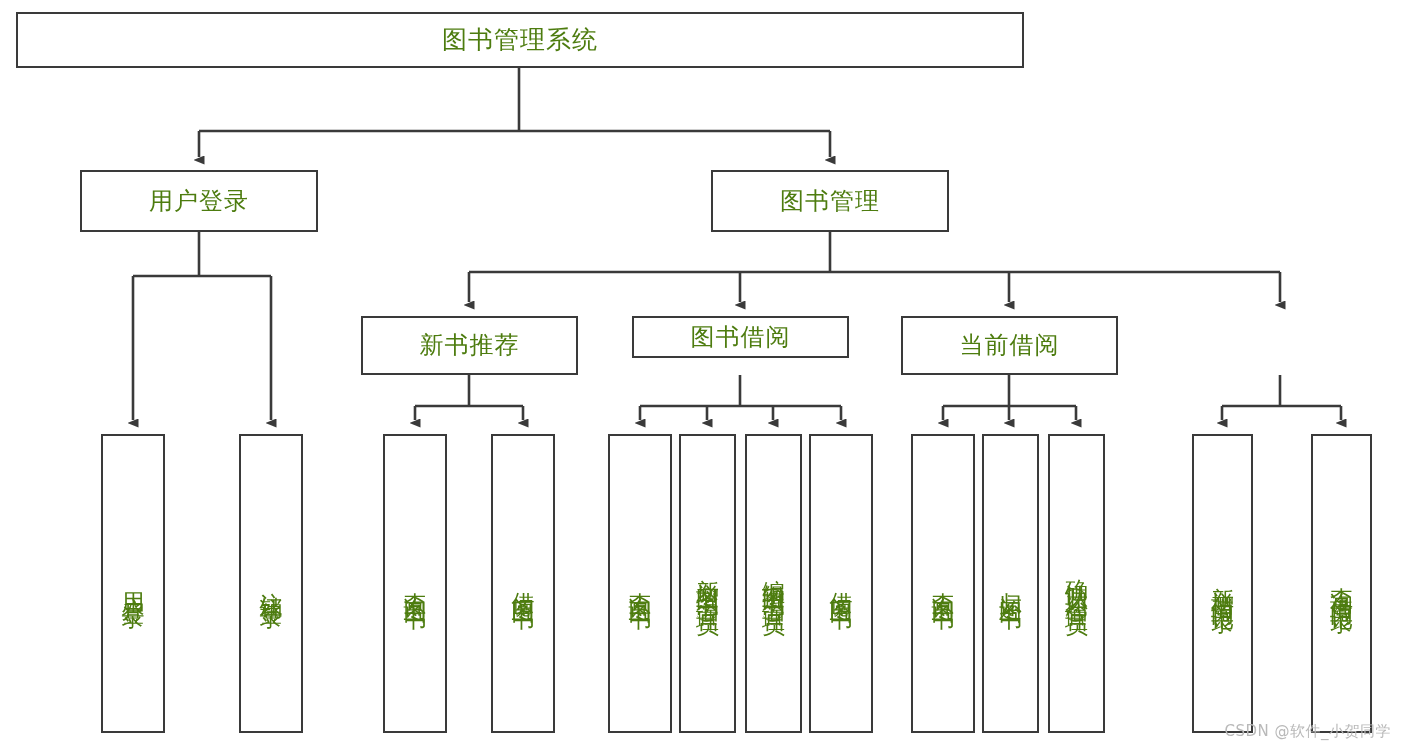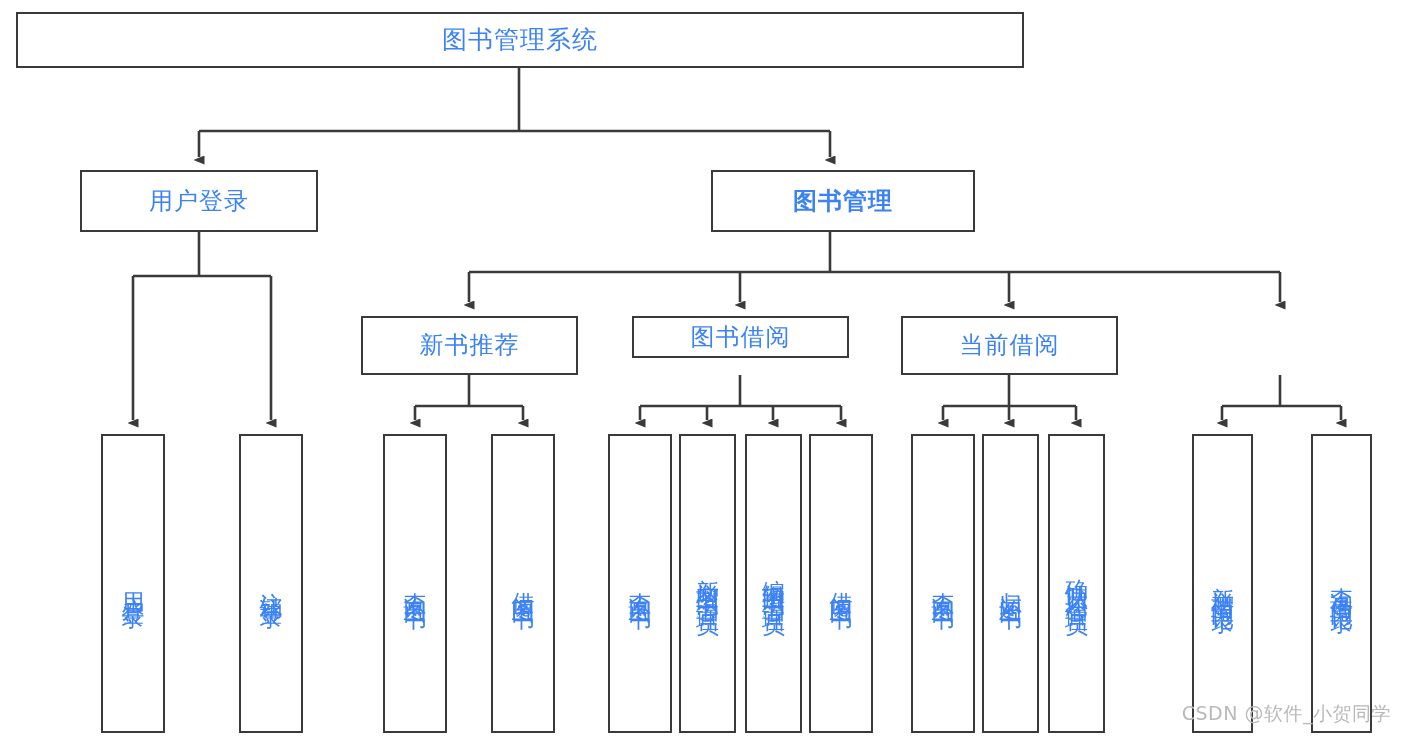--- a/index.html
+++ b/index.html
@@ -26,21 +26,21 @@
     height: 747px;
   }
   .node {
     position: absolute;
     box-sizing: border-box;
     border: 2px solid #3a3a3a;
     background: #ffffff;
     display: flex;
     align-items: center;
     justify-content: center;
-    color: #3b82f6;
+    color: #4d7c0f;
     z-index: 2;
   }
   .node-label {
     display: block;
     line-height: 1.18;
     white-space: nowrap;
   }
   
   .node.horiz .node-label {
     font-size: 24px;
@@ -58,22 +58,22 @@
     writing-mode: vertical-rl;
     text-orientation: upright;
     font-size: 23px;
     letter-spacing: 5px;
     line-height: 1;
     white-space: nowrap;
   }
   .watermark {
     position: absolute;
     right: 14px;
-    bottom: 20px;
-    font-size: 19px;
+    bottom: 6px;
+    font-size: 15px;
     color: #b9b9b9;
     letter-spacing: 0.5px;
     z-index: 5;
     white-space: nowrap;
     font-family: "DejaVu Sans", "Liberation Sans", sans-serif;
   }
 </style>
 </head>
 <body>
 
@@ -129,21 +129,21 @@
     </g>
   </svg>
 
   <div class="node horiz root" style="left:16px; top:12px; width:1008px; height:56px;">
     <span class="node-label">图书管理系统</span>
   </div>
 
   <div class="node horiz" style="left:80px; top:170px; width:238px; height:62px;">
     <span class="node-label">用户登录</span>
   </div>
-  <div class="node horiz" style="left:711px; top:170px; width:264px; height:62px;font-weight:bold;">
+  <div class="node horiz" style="left:711px; top:170px; width:238px; height:62px;">
     <span class="node-label">图书管理</span>
   </div>
 
   <div class="node horiz" style="left:361px; top:316px; width:217px; height:59px;align-items:center;">
     <span class="node-label">新书推荐</span>
   </div>
   <div class="node horiz" style="left:632px; top:316px; width:217px; height:42px;">
     <span class="node-label">图书借阅</span>
   </div>
   <div class="node horiz" style="left:901px; top:316px; width:217px; height:59px;">

